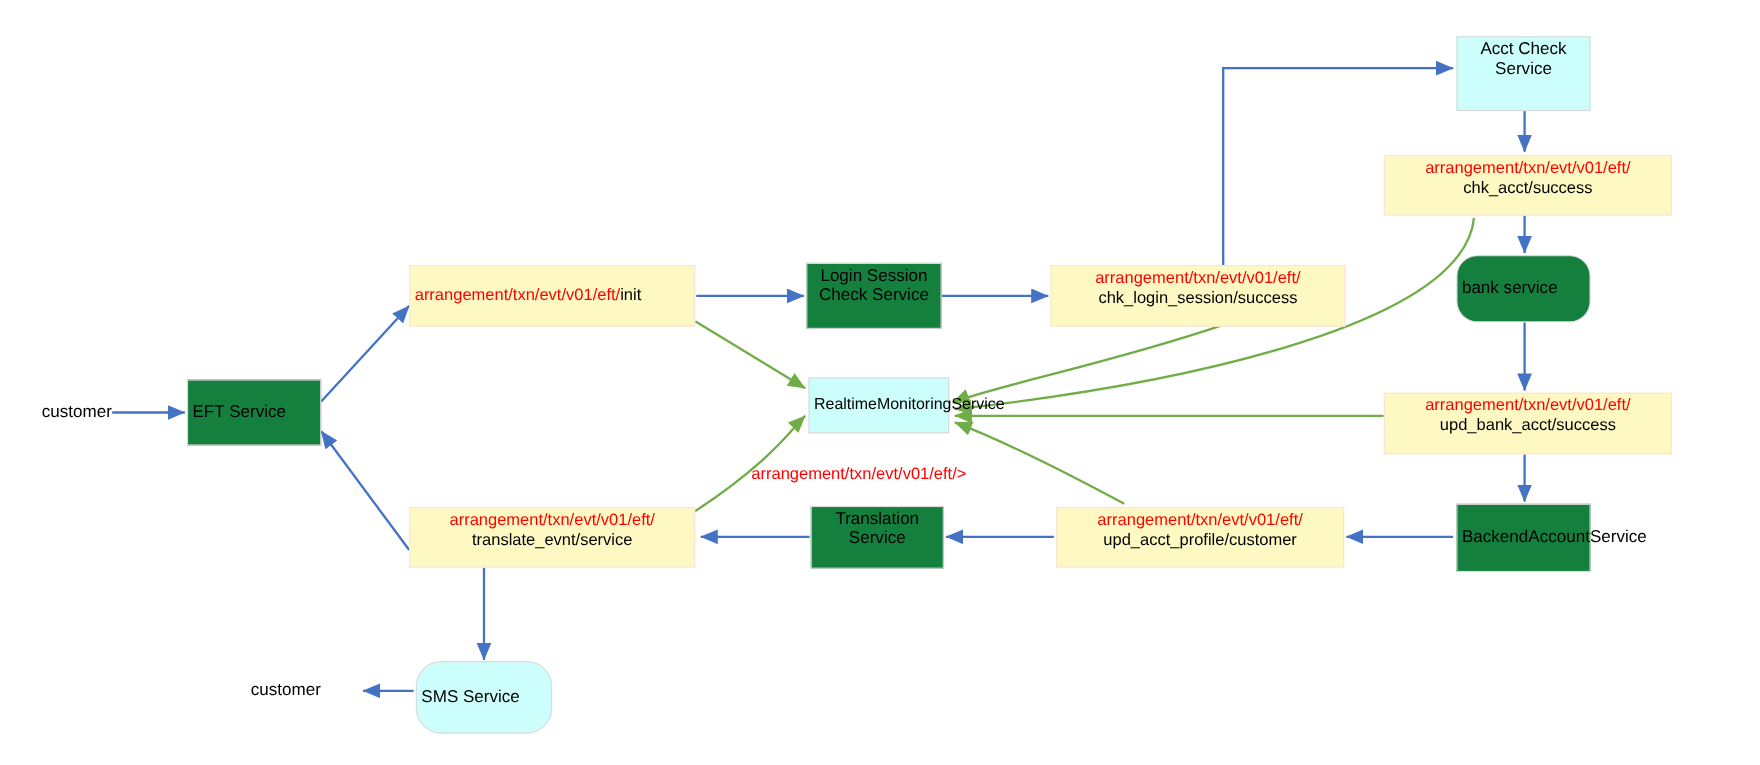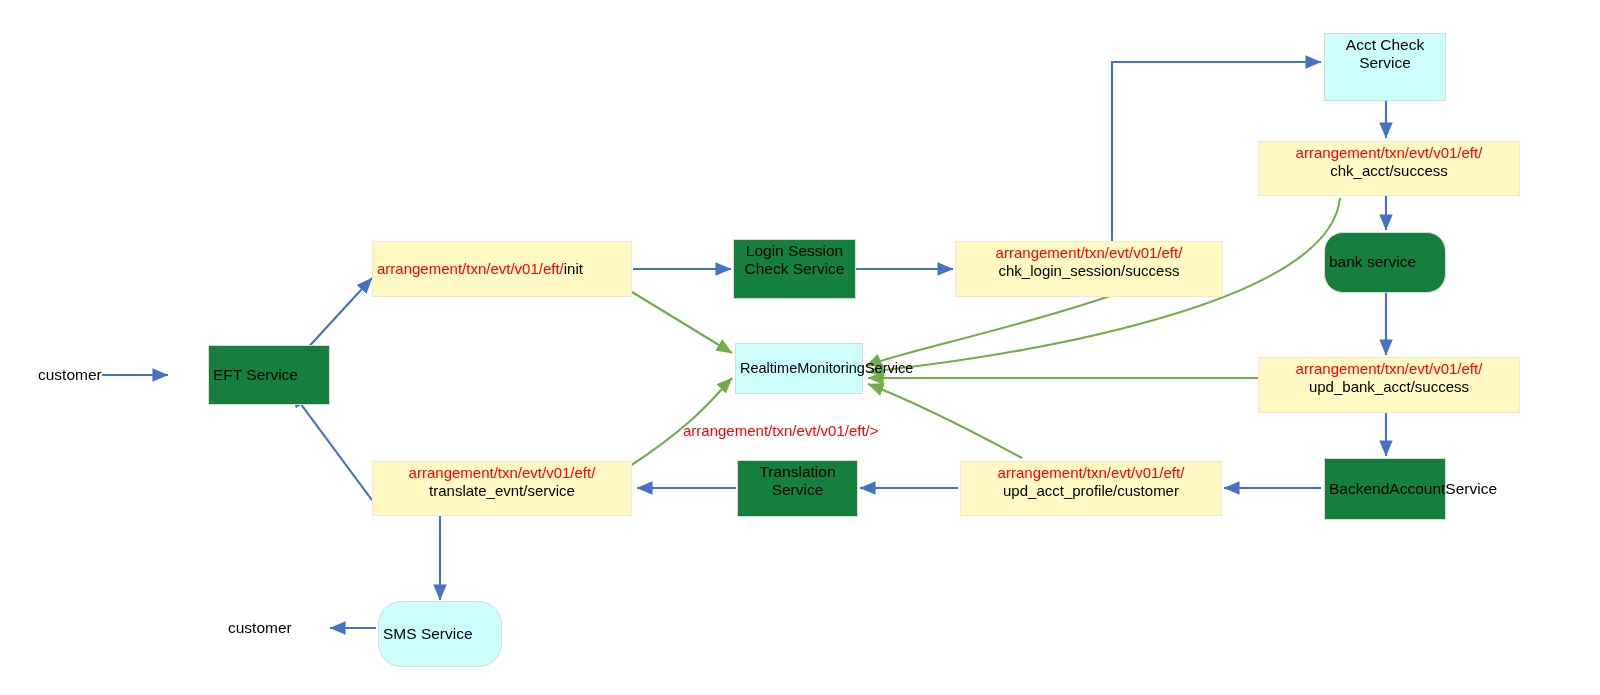--- a/index.html
+++ b/index.html
@@ -107,21 +107,21 @@
       <path d="M1022,458 C970,430 910,400 868,384"></path>
       <path d="M630,466 C700,420 718,392 732,378"></path>
     </g>
   </svg>
 
   <div class="plain-label" style="left:38px; top:366px;">customer</div>
   <div class="plain-label" style="left:228px; top:619px;">customer</div>
 
   <div class="edge-label" style="left:683px; top:422px;">arrangement/txn/evt/v01/eft/&gt;</div>
 
-  <div class="node green" style="left:170px; top:345px; width:122px; height:60px;margin-left:38px;">
+  <div class="node green" style="left:170px; top:345px; width:122px; height:60px;">
     <span>EFT Service</span>
   </div>
 
   <div class="node green" style="left:733px; top:239px; width:123px; height:60px; flex-direction:column;">
     <span class="l1">Login Session</span>
     <span class="l2">Check Service</span>
   </div>
 
   <div class="node cyan" style="left:1324px; top:33px; width:122px; height:68px; flex-direction:column;">
     <span class="l1">Acct Check</span>

